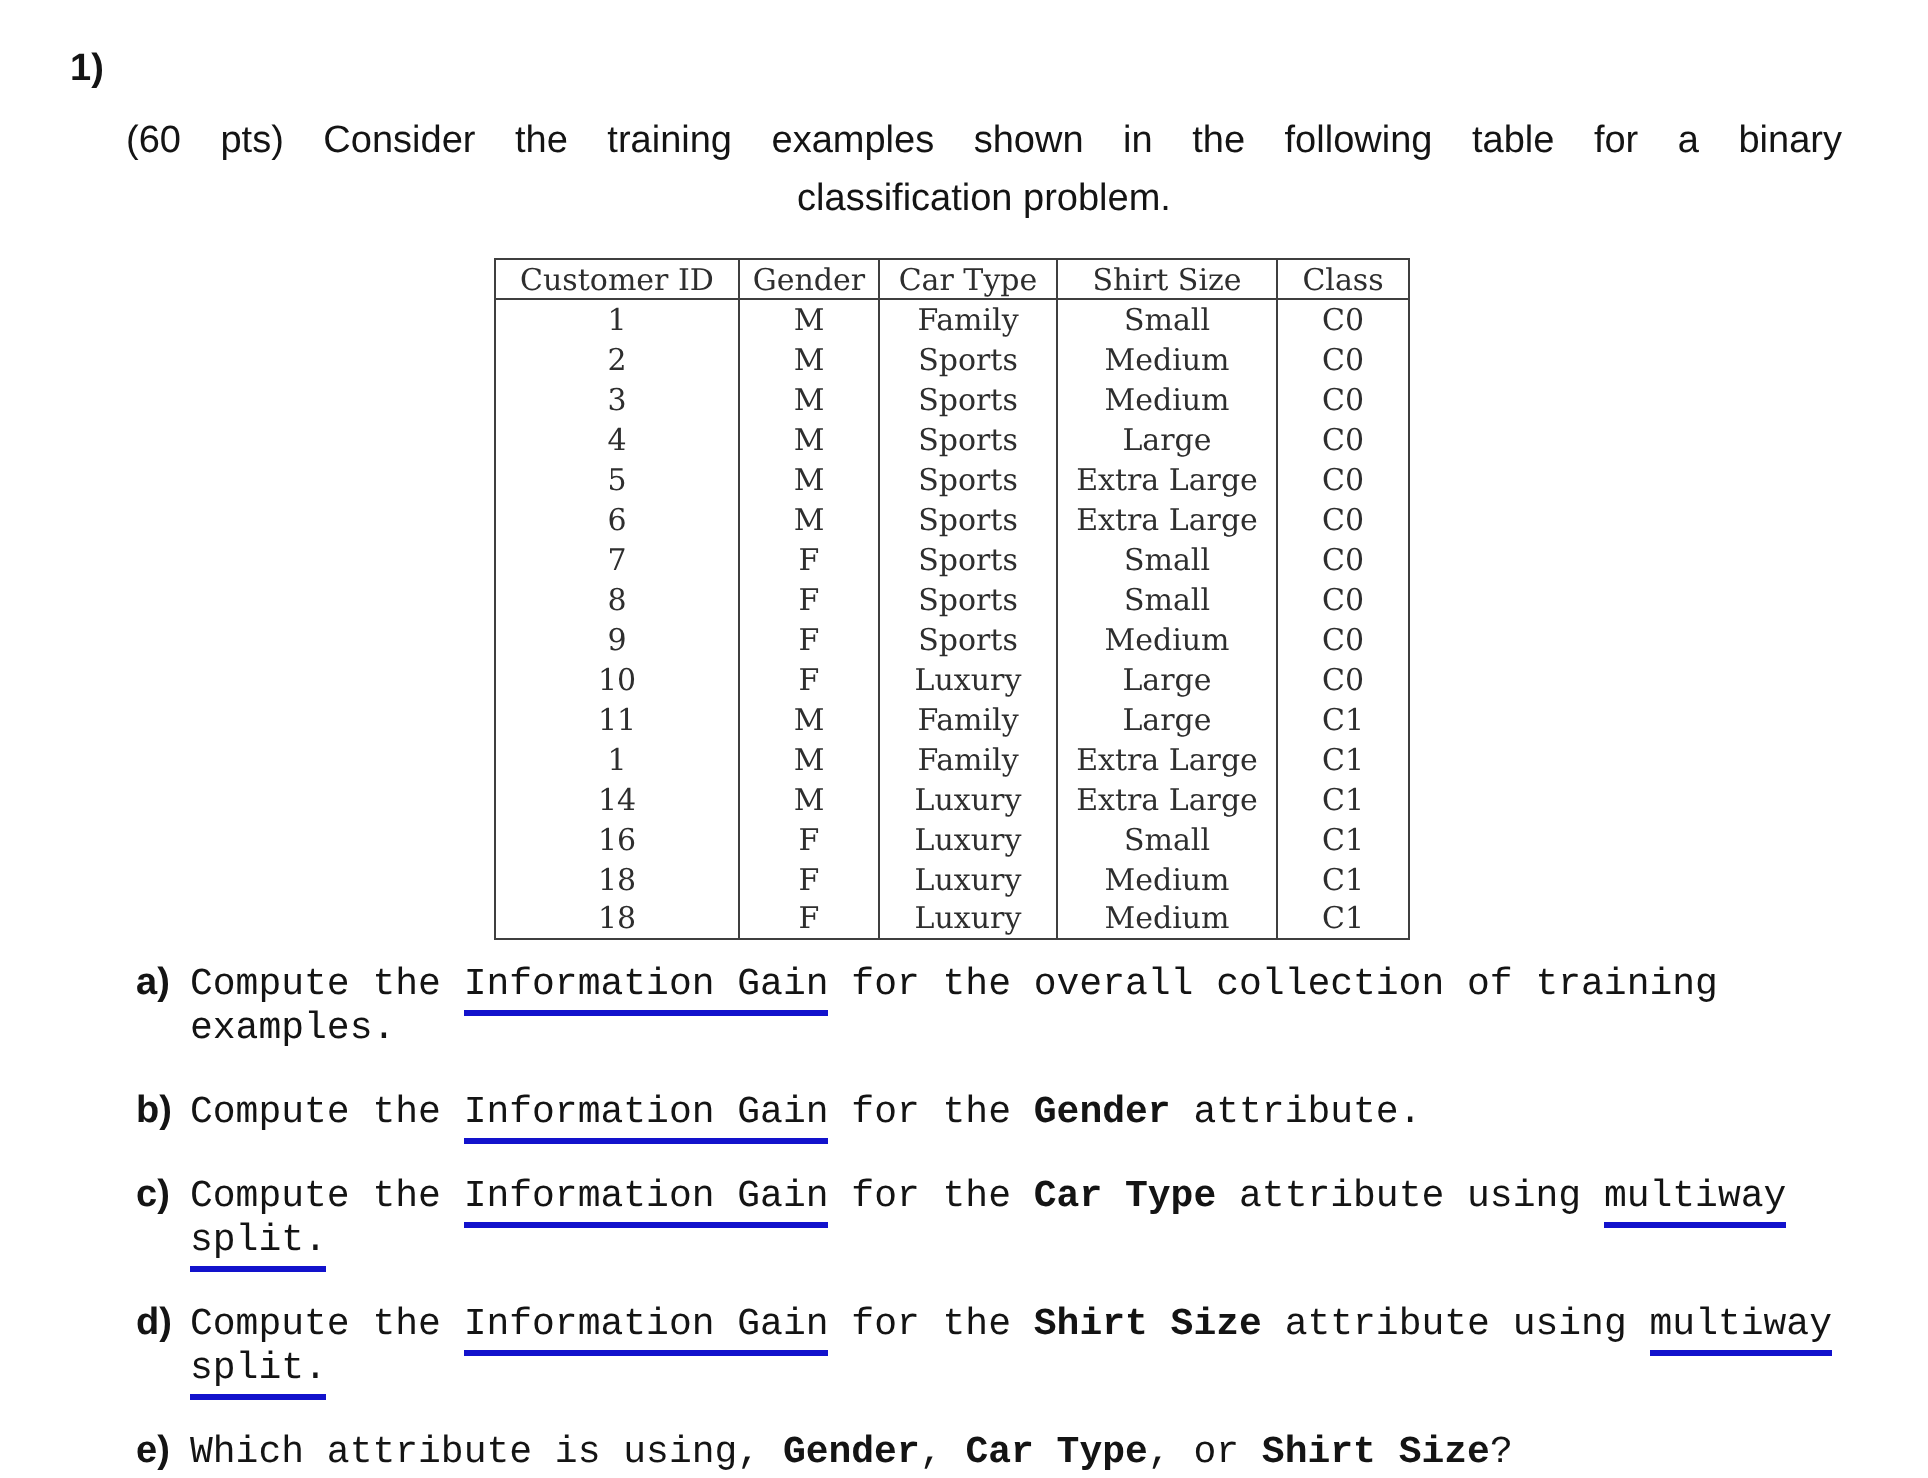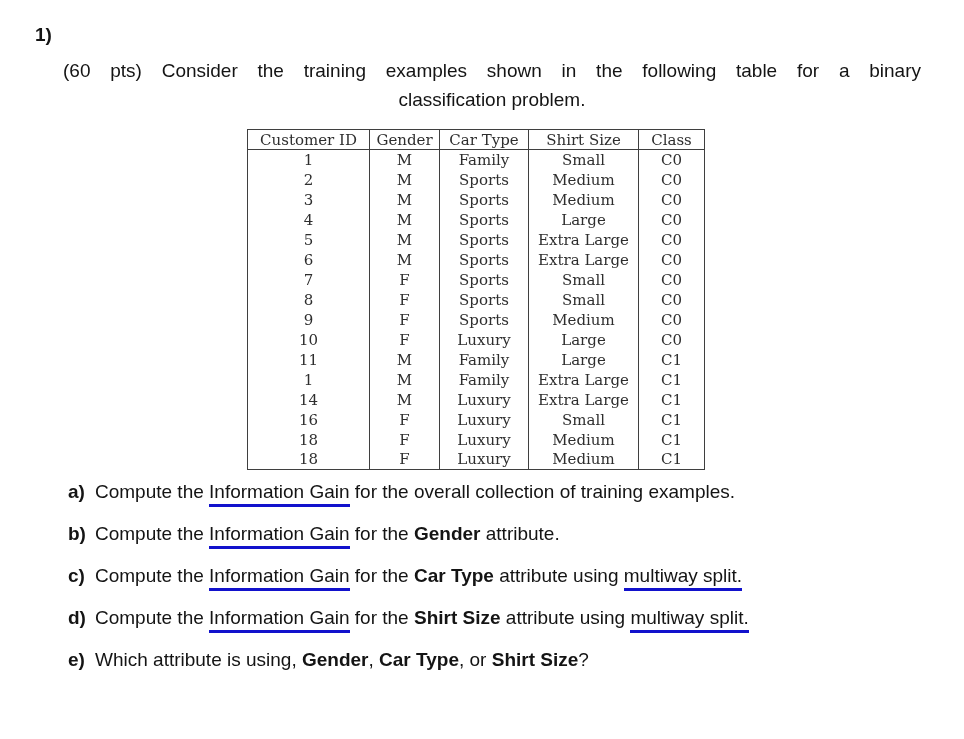--- a/index.html
+++ b/index.html
@@ -81,21 +81,21 @@
     display:flex;
     margin-top:20px;
     line-height:22px;
   }
   .question:first-child{margin-top:9px;}
   .q-label{
     font-weight:bold;
     width:27px;
     flex-shrink:0;
   }
-  .q-text{flex:1;}
+  .q-text{flex:1;font-family:Liberation Mono, monospace;}
   .seg-bold{font-weight:bold;}
   .seg-underline{
     border-bottom:3px solid var(--underline-color);
     padding-bottom:2px;
   }
 </style>
 </head>
 <body style="background: rgb(255, 255, 255);">
 
 <div class="problem">

